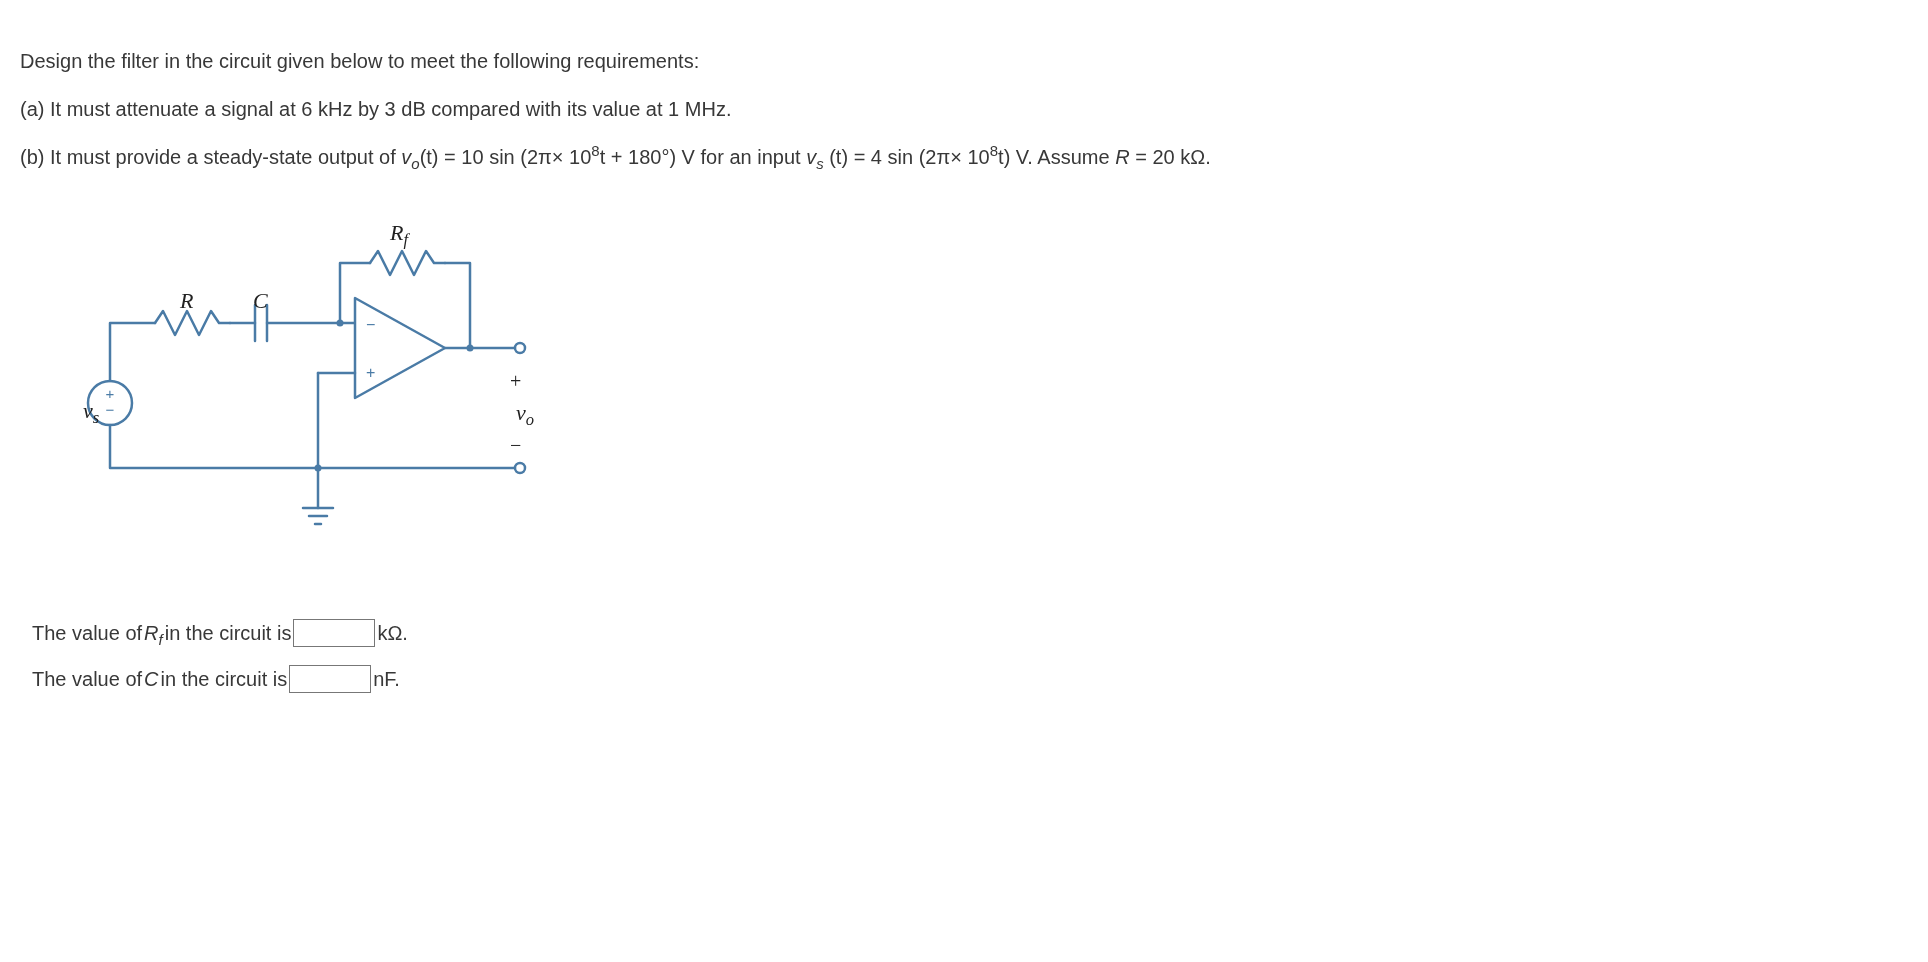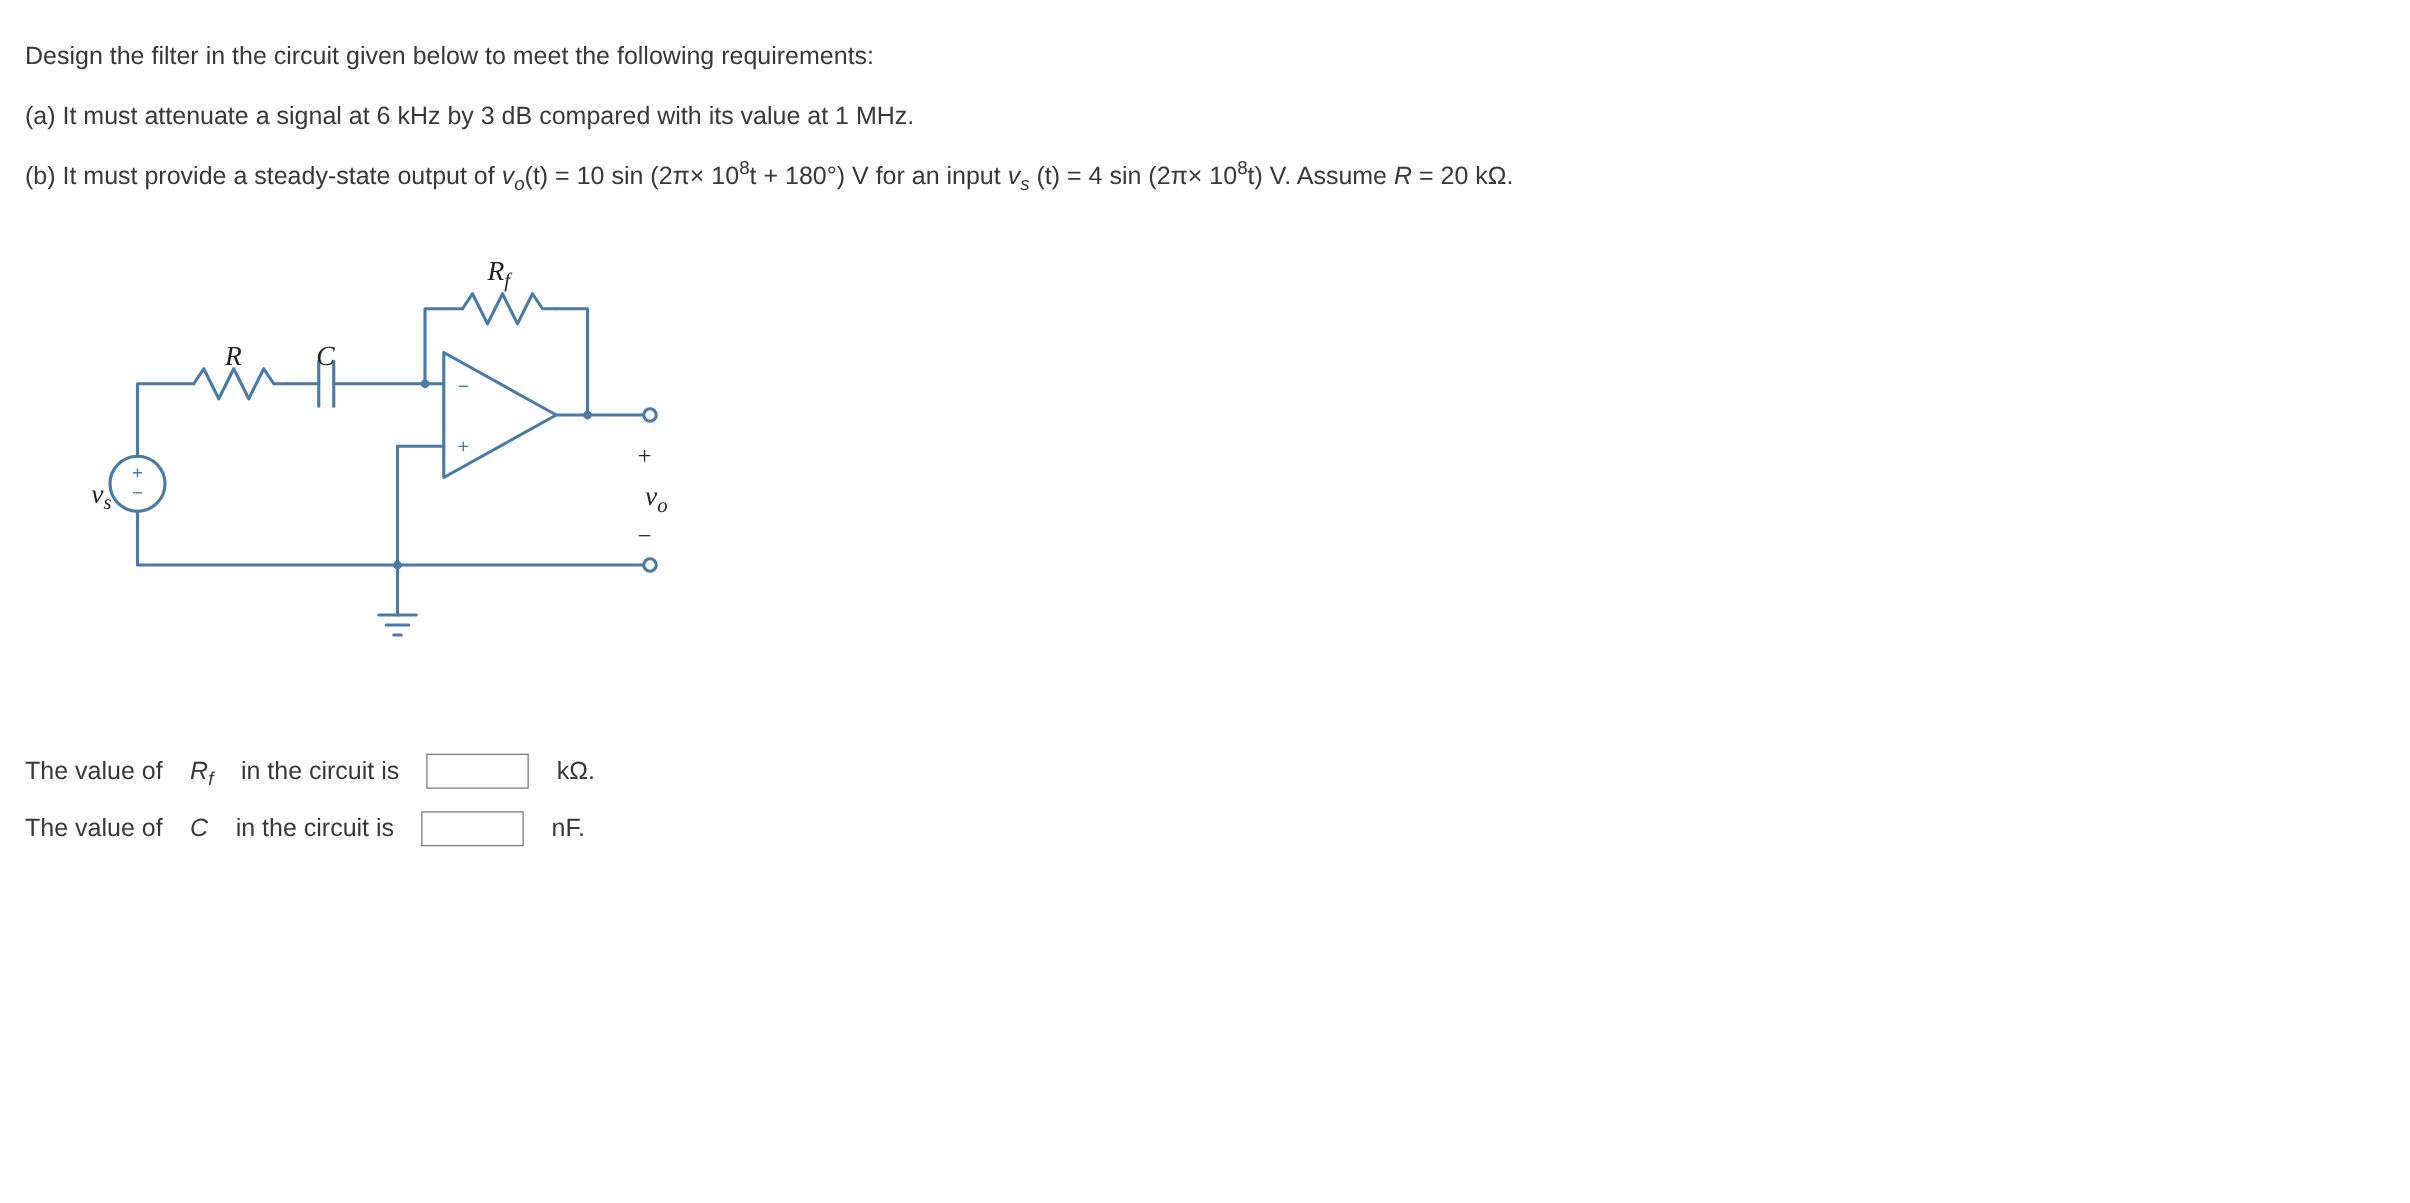--- a/index.html
+++ b/index.html
@@ -5,21 +5,21 @@
     body {
       font-family: Arial, Helvetica, sans-serif;
       font-size: 20px;
       color: #383838;
       padding: 30px 20px;
       margin: 0;
       background: #fff;
       line-height: 1.5;
     }
     p {
-      margin: 0 0 18px 0;
+      margin: 16px 0 18px 0;
     }
     .sup {
       vertical-align: super;
       font-size: 0.75em;
       line-height: 0;
     }
     .sub {
       vertical-align: sub;
       font-size: 0.75em;
       line-height: 0;
@@ -36,24 +36,24 @@
     .circuit svg {
       overflow: visible;
     }
     .circuit-label {
       position: absolute;
       font-family: "Times New Roman", Times, serif;
       font-size: 22px;
       color: #222;
     }
     .answer-row {
-      margin: 16px 0;
+      margin: 16px 12px;
       display: flex;
       align-items: center;
-      gap: 22px;
+      gap: 2px;
     }
     .answer-input {
       width: 80px;
       height: 26px;
       border: 1px solid #777;
       background: #fff;
     }
   </style>
 </head>
 <body>
@@ -118,21 +118,21 @@
     <text x="306" y="122" font-size="16" fill="#4a7ba6">−</text>
     <text x="306" y="170" font-size="16" fill="#4a7ba6">+</text>
   </svg>
 
   
   <div class="circuit-label italic" style="left:330px; top:8px;">
     <span>R</span><span class="sub">f</span>
   </div>
   <div class="circuit-label italic" style="left:120px; top:76px;">R</div>
   <div class="circuit-label italic" style="left:193px; top:76px;">C</div>
-  <div class="circuit-label italic" style="left:13px; top:186px;text-align:right;">
+  <div class="circuit-label italic" style="left:23px; top:186px;text-align:right;">
     <span>v</span><span class="sub">s</span>
   </div>
   <div class="circuit-label" style="left:450px; top:158px; font-size:20px;">+</div>
   <div class="circuit-label italic" style="left:456px; top:188px;font-style:italic;">
     <span>v</span><span class="sub">o</span>
   </div>
   <div class="circuit-label" style="left:450px; top:222px; font-size:20px;">−</div>
 </div>
 
 <div class="answer-row">

